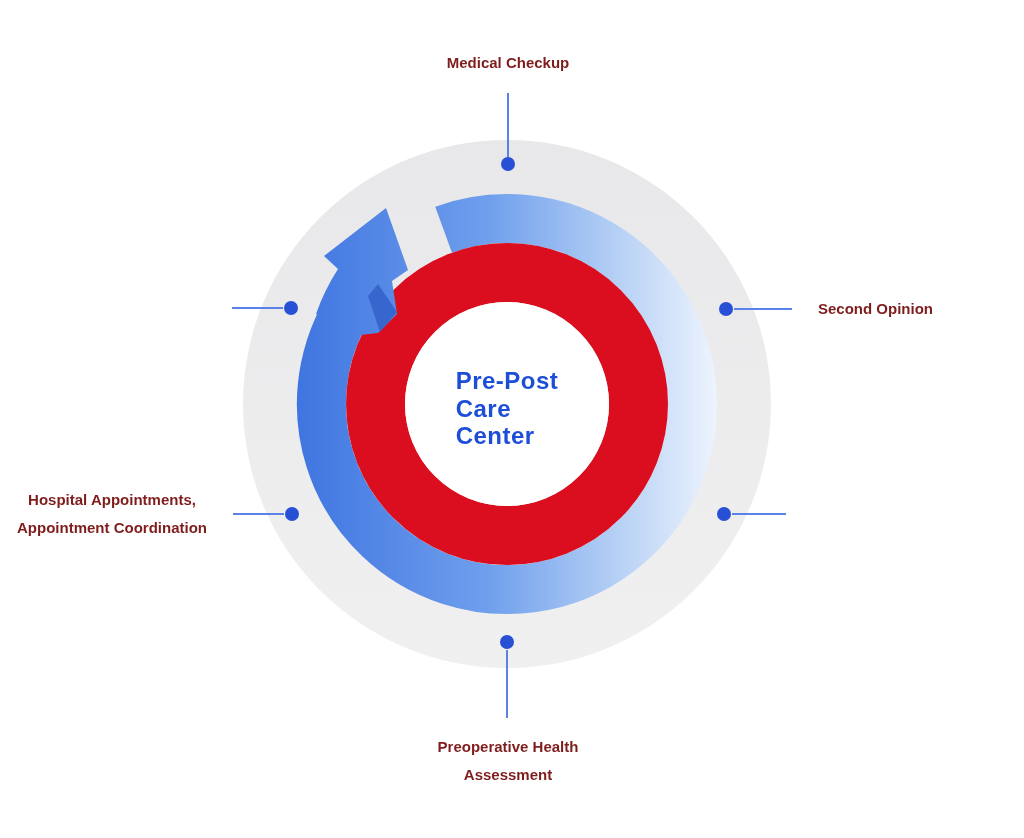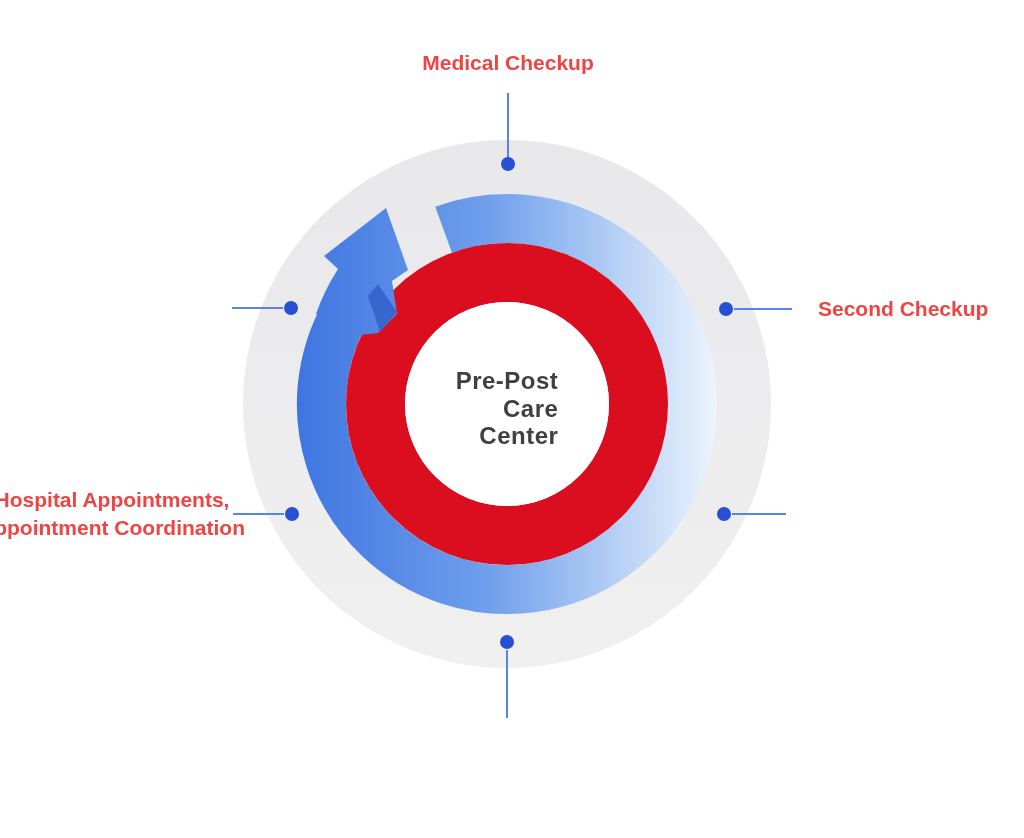--- a/index.html
+++ b/index.html
@@ -8,40 +8,40 @@
     width: 1024px;
     height: 838px;
     background: #ffffff;
     overflow: hidden;
     font-family: "Liberation Sans", "DejaVu Sans", sans-serif;
   }
   .stage svg { position: absolute; left: 0; top: 0; }
   .label {
     position: absolute;
     font-weight: 700;
-    font-size: 21px;
+    font-size: 15px;
     line-height: 28px;
-    color: #ef4444;
+    color: #7f1d1d;
     white-space: pre-line;
     width: max-content;
   }
   .label.centered { transform: translateX(-50%); text-align: center; }
   .label.single { line-height: 22px; }
   .center-title {
     position: absolute;
     left: 507px;
     top: 367px;
     transform: translateX(-50%);
     width: max-content;
-    text-align: right;
+    text-align: left;
     font-weight: 700;
     font-size: 24px;
     line-height: 27.5px;
     letter-spacing: 0.5px;
-    color: #404040;
+    color: #1d4ed8;
     white-space: pre-line;
   }
 </style>
 </head>
 <body>
 
 <div class="stage">
 
   <svg width="1024" height="838" viewBox="0 0 1024 838" aria-hidden="true">
     <defs>
@@ -94,21 +94,23 @@
       <circle cx="291" cy="308" r="7" fill="#2850d5" stroke="none"></circle>
     </g>
   </svg>
 
   <div class="center-title">Pre-Post
 Care
 Center</div>
 
   <div class="label centered single" style="left:508px; top:52px;">Medical Checkup</div>
 
-  <div class="label single" style="left:818px; top:298px;">Second Checkup</div>
+  <div class="label single" style="left:818px; top:298px;">Second Opinion</div>
 
 
+  <div class="label centered" style="left:508px; top:733px;">Preoperative Health
+Assessment</div>
 
   <div class="label centered" style="left:112px; top:486px;">Hospital Appointments,
 Appointment Coordination</div>
 
 
 </div>
 
 </body></html>

